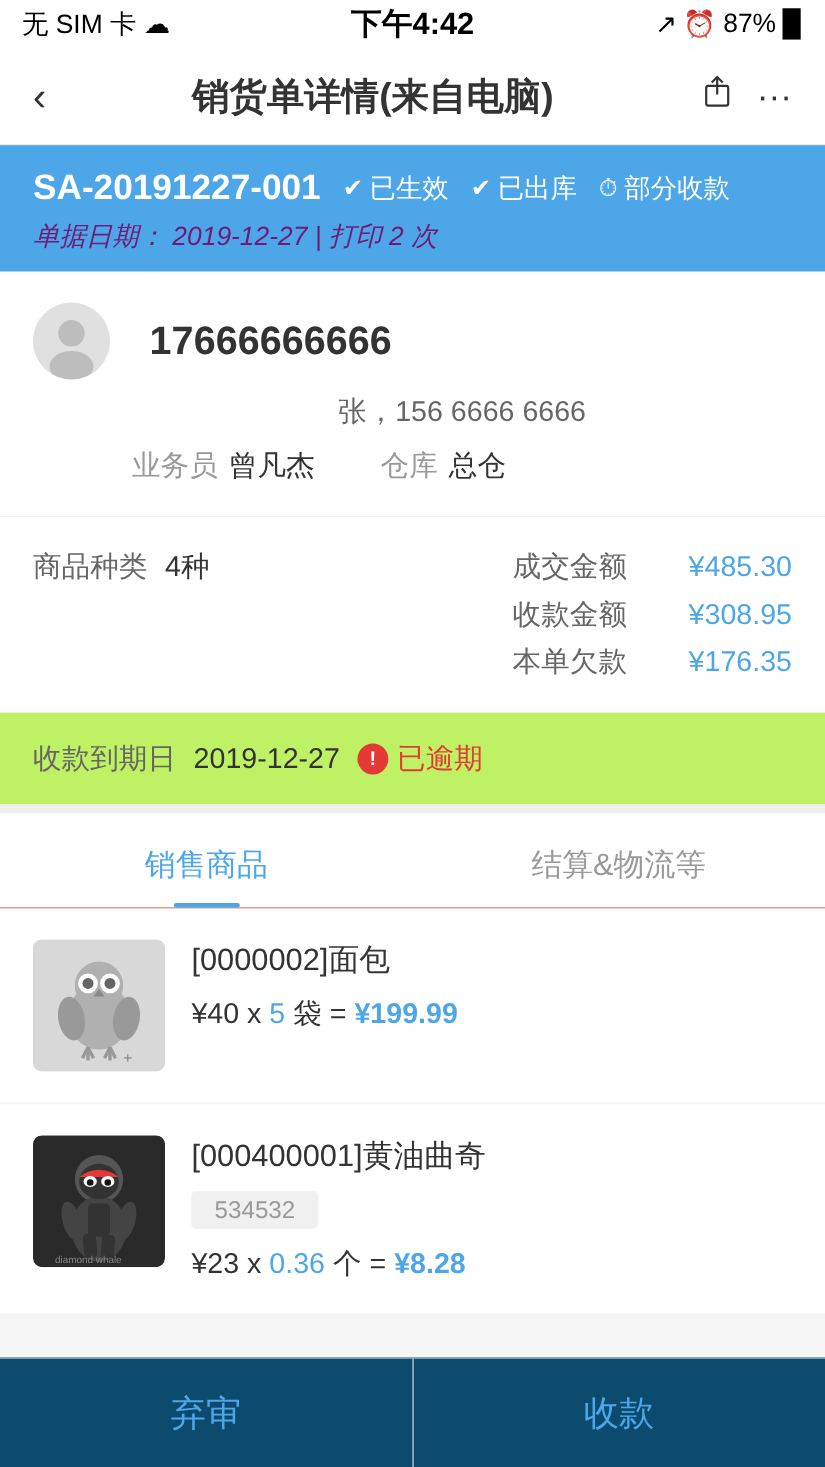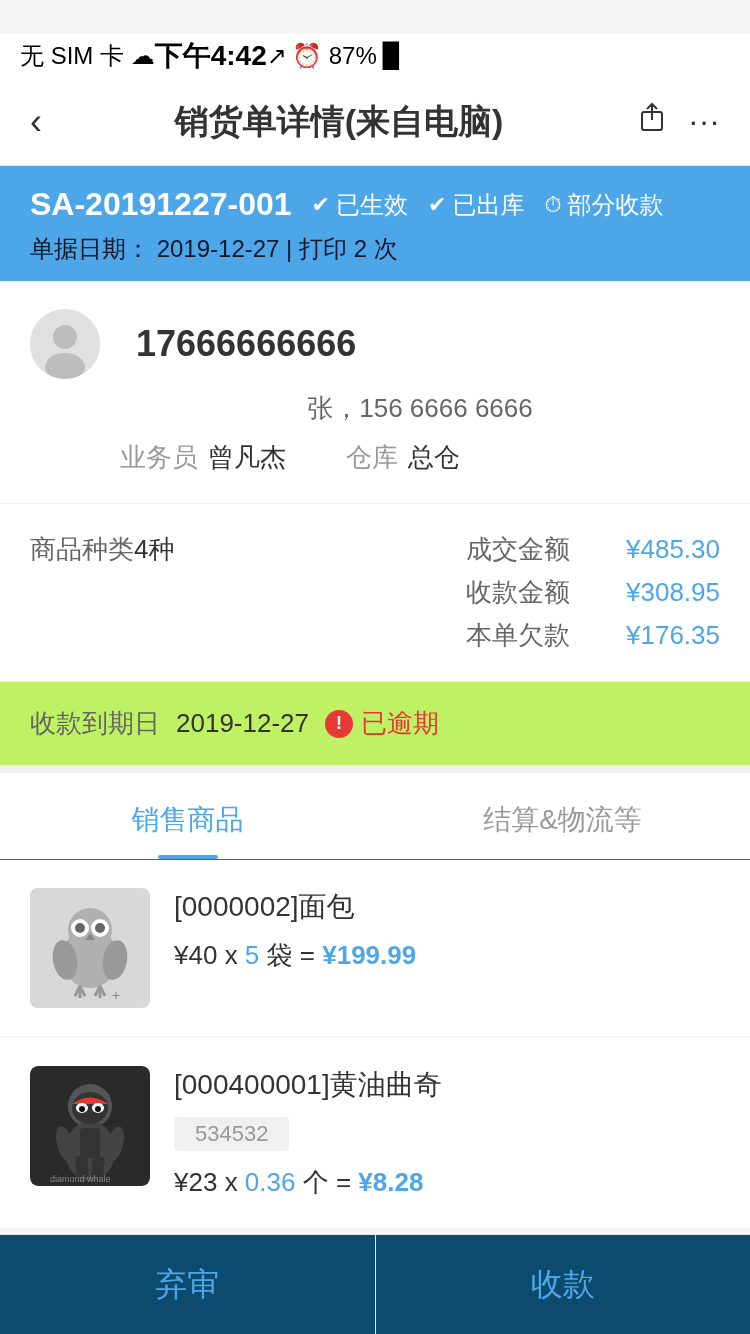--- a/index.html
+++ b/index.html
@@ -12,23 +12,23 @@
       overflow-x: hidden;
       font-size: 28px;
     }
 
     
     .status-bar {
       background: #fff;
       height: 44px;
       display: flex;
       align-items: center;
+      justify-content: space-between;
       padding: 0 20px;
       font-size: 24px;
-      margin-top: 34px;
     }
     .status-left { display: flex; align-items: center; gap: 8px; }
     .status-center { font-size: 28px; font-weight: 600; }
     .status-right { display: flex; align-items: center; gap: 6px; font-size: 24px; }
 
     
     .nav-bar {
       background: #fff;
       height: 88px;
       display: flex;
@@ -60,22 +60,23 @@
     }
     .badge {
       display: flex;
       align-items: center;
       gap: 6px;
       color: #fff;
       font-size: 24px;
     }
     .badge-check { color: #fff; font-size: 22px; }
     .banner-row2 {
-      color: #0f172a;
+      color: #701a75;
       font-size: 24px;
+      font-style: italic;
     }
 
     
     .customer-section {
       background: #fff;
       padding: 28px 30px;
       border-bottom: 1px solid #f0f0f0;
     }
     .customer-top {
       display: flex;
@@ -117,21 +118,21 @@
 
     
     .summary-section {
       background: #fff;
       padding: 28px 30px;
       border-bottom: 1px solid #f0f0f0;
       display: flex;
       justify-content: space-between;
       align-items: flex-start;
     }
-    .summary-left { display: flex; align-items: center; gap: 0; }
+    .summary-left { display: flex; align-items: center; gap: 16px; }
     .summary-label { font-size: 26px; color: #666; }
     .summary-count { font-size: 26px; color: #333; }
     .summary-right { text-align: right; }
     .summary-row {
       display: flex;
       justify-content: flex-end;
       align-items: center;
       gap: 30px;
       margin-bottom: 8px;
     }

